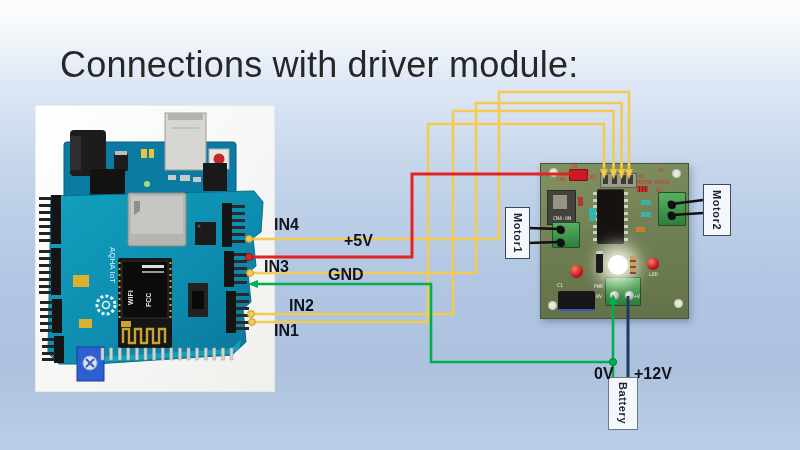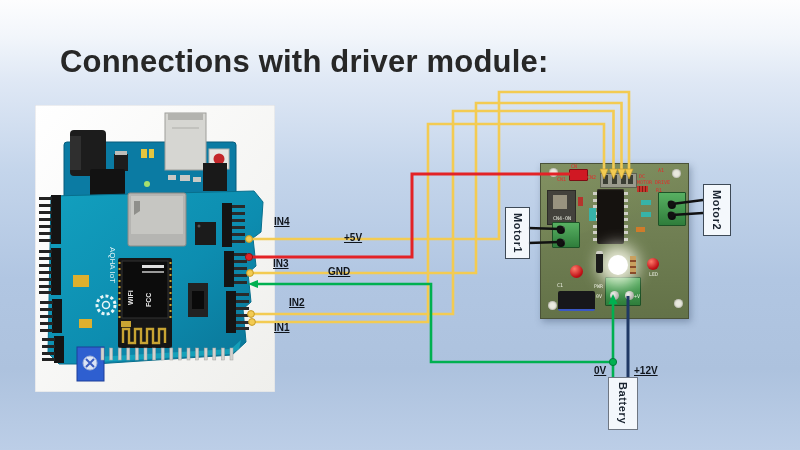--- a/index.html
+++ b/index.html
@@ -3,27 +3,27 @@
 <meta charset="utf-8">
 <style>
   html,body{margin:0;padding:0;background:#9fb6d4;}
   .slide{
     position:relative;width:800px;height:450px;overflow:hidden;
     font-family:"Liberation Sans",sans-serif;
     background:linear-gradient(180deg,#fdfdfe 0%,#f2f6fb 8%,#dfe8f5 18%,#c4d5eb 38%,#b1c6e2 62%,#adc2de 82%,#bccee7 100%);
   }
   .title{
     position:absolute;left:60px;top:44px;width:560px;
-    font-size:31px;font-weight:700;color:#272727;letter-spacing:.2px;white-space:nowrap;
+    font-size:36px;font-weight:400;color:#272727;letter-spacing:.2px;white-space:nowrap;
   }
   .abs{position:absolute;}
   svg{display:block;}
   .overlay{position:absolute;left:0;top:0;z-index:5;pointer-events:none;}
   
-  .wlabel{position:absolute;z-index:7;font-size:10px;font-weight:bold;color:#10151c;white-space:nowrap;text-decoration:underline;}
+  .wlabel{position:absolute;z-index:7;font-size:16px;font-weight:bold;color:#10151c;white-space:nowrap;}
   
   .cbox{
     position:absolute;z-index:6;display:flex;align-items:center;justify-content:center;
     background:rgba(247,250,253,.95);border:1.5px solid #3e4a57;
     writing-mode:vertical-rl;font-size:11px;font-weight:bold;color:#19232f;letter-spacing:.6px;
   }
   
   .driver{
     position:absolute;left:540px;top:163px;width:147px;height:154px;z-index:2;
     background:linear-gradient(160deg,#829162 0%,#74845589 40%,#74845500 41%),linear-gradient(180deg,#7b8a5d 0%,#6f7e52 50%,#637248 100%);
@@ -292,21 +292,21 @@
     <circle cx="560" cy="229" r="3.4" fill="#111111"></circle>
     <circle cx="560" cy="242" r="3.4" fill="#111111"></circle>
     <path d="M672,204 L703,200" stroke="#111111" stroke-width="2.4"></path>
     <path d="M672,215 L703,213" stroke="#111111" stroke-width="2.4"></path>
     <circle cx="671" cy="204" r="3.4" fill="#111111"></circle>
     <circle cx="671" cy="215" r="3.4" fill="#111111"></circle>
   </svg>
 
   <div class="wlabel" style="left:274px;top:216px">IN4</div>
   <div class="wlabel" style="left:344px;top:232px">+5V</div>
-  <div class="wlabel" style="left:273px;top:258px">IN3</div>
+  <div class="wlabel" style="left:264px;top:258px">IN3</div>
   <div class="wlabel" style="left:328px;top:266px">GND</div>
   <div class="wlabel" style="left:289px;top:297px">IN2</div>
   <div class="wlabel" style="left:274px;top:322px">IN1</div>
   <div class="wlabel" style="left:594px;top:365px">0V</div>
   <div class="wlabel" style="left:634px;top:365px">+12V</div>
 
   <div class="cbox" style="left:505px;top:207px;width:23px;height:50px">Motor1</div>
   <div class="cbox" style="left:703px;top:184px;width:26px;height:50px">Motor2</div>
   <div class="cbox" style="left:608px;top:377px;width:28px;height:51px;border-color:#6e7682">Battery</div>
 

